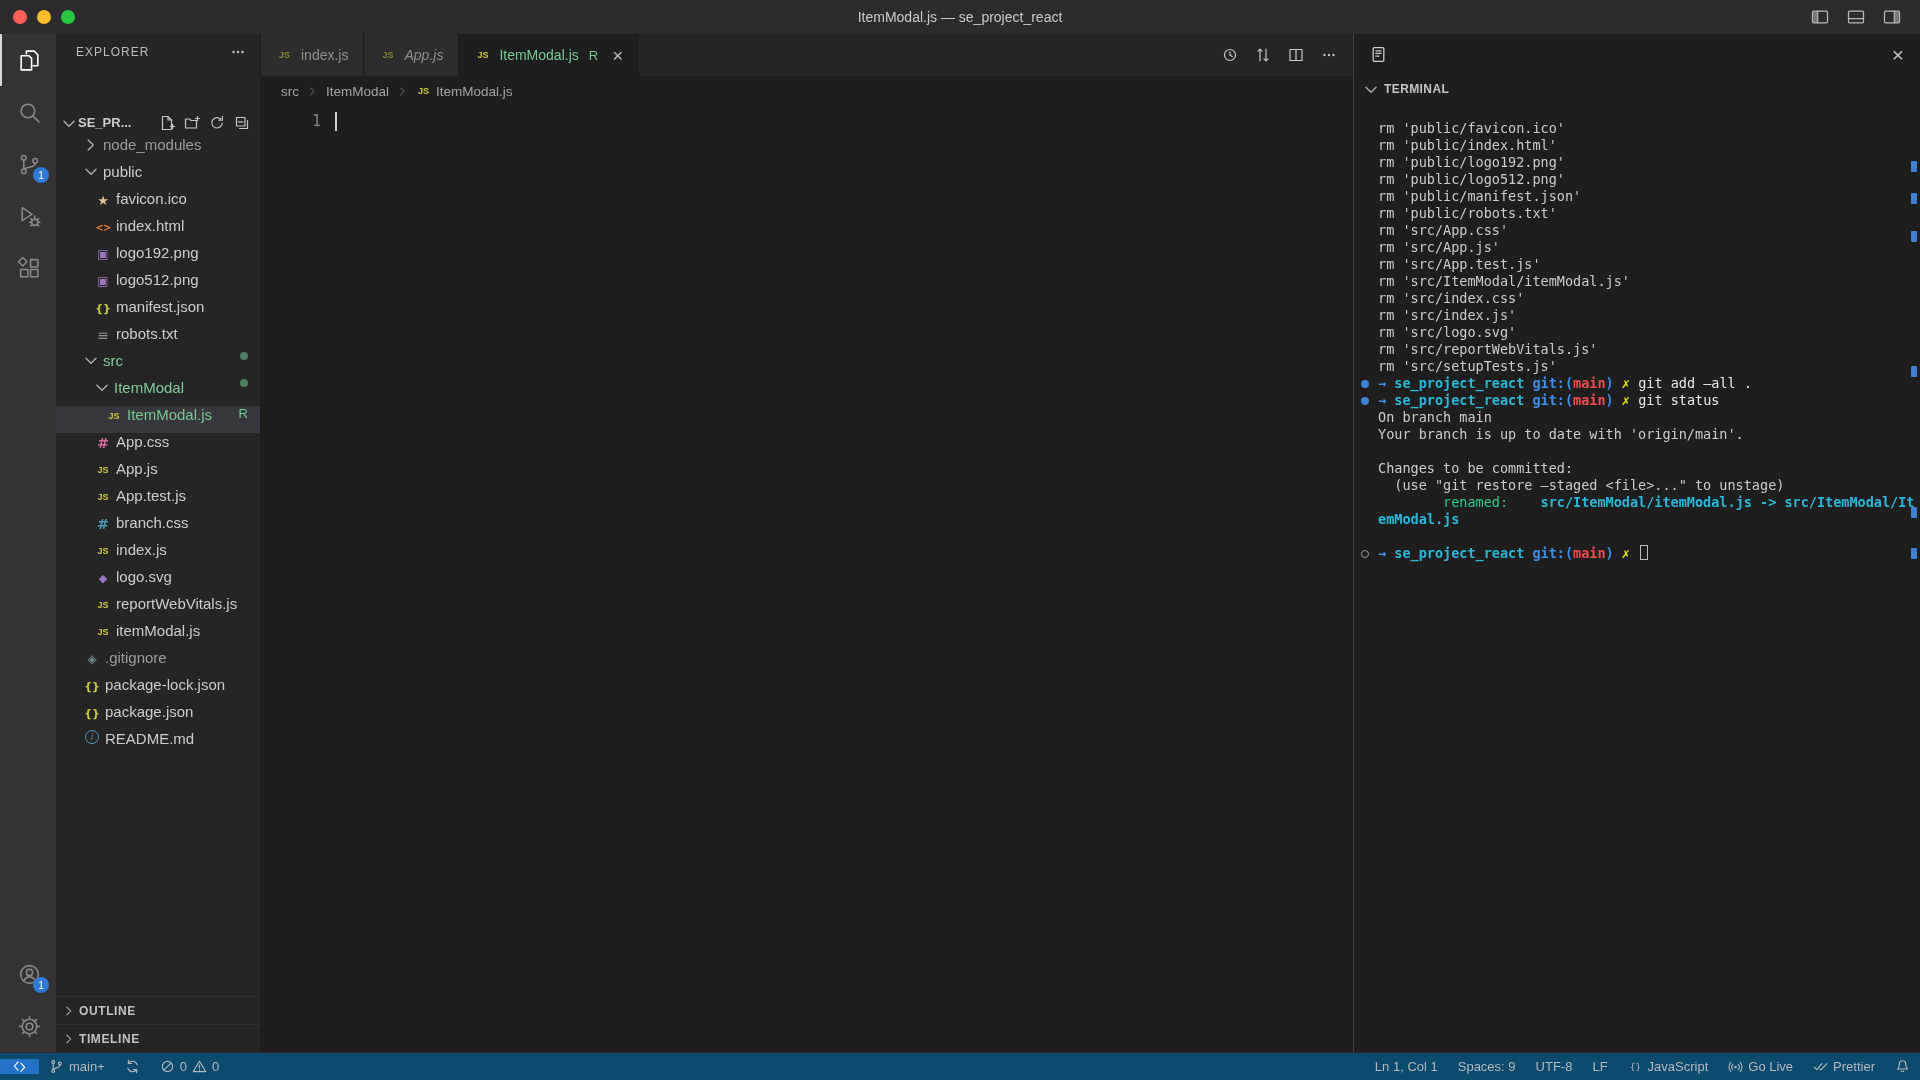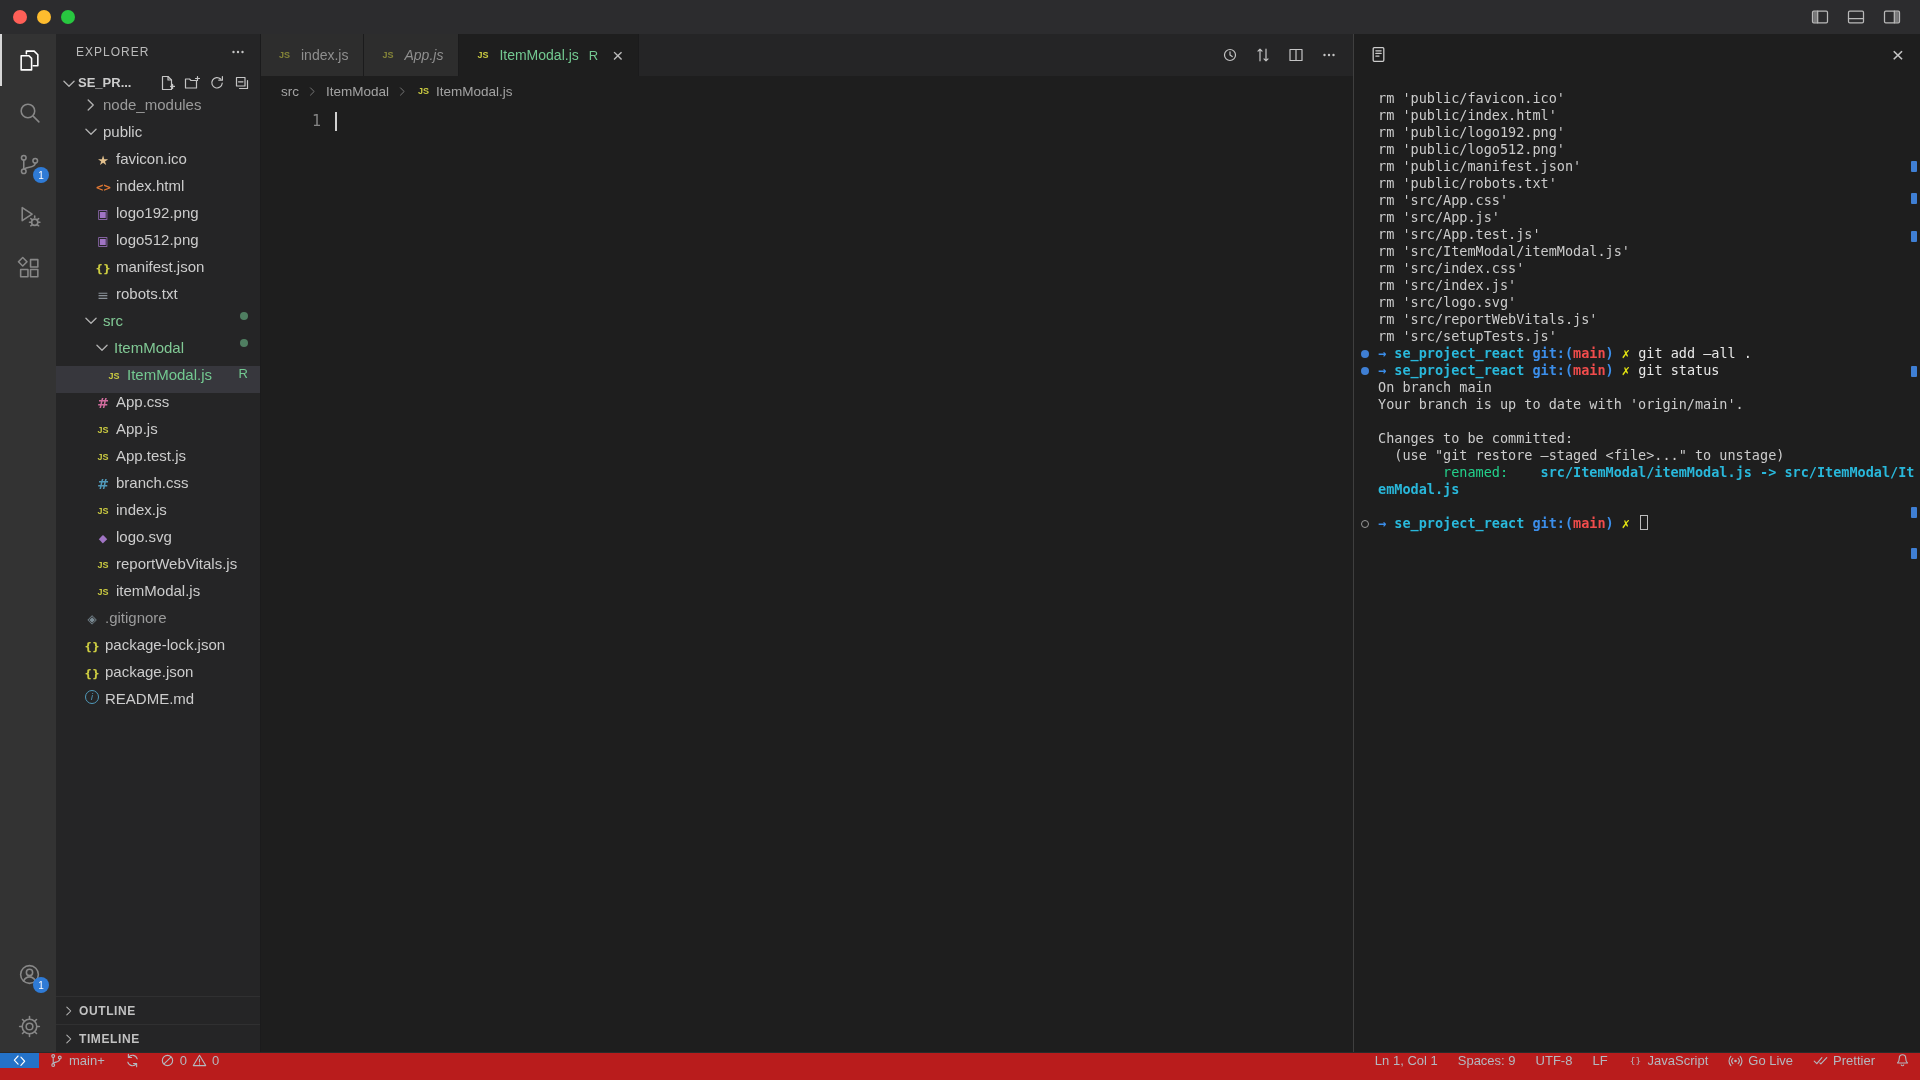--- a/index.html
+++ b/index.html
@@ -25,21 +25,21 @@
   .ab-bottom{margin-top:auto;padding-bott om:6px;}
   .ab-item{width:56px;height:52px;display:flex;align-items:center;justify-content:center;color:#888888;position:relative;cursor:pointer;border-left:2px solid transparent;}
   .ab-item.active{color:#ffffff;border-left:2px solid #d7d7d7;}
   .ab-item .icon{width:25px;height:25px;}
   .ab-badge{position:absolute;right:7px;bottom:7px;min-width:16px;height:16px;border-radius:9px;color:#fff;font-size:10px;display:flex;align-items:center;justify-content:center;padding:0 3px;}
 
   
   .sidebar{width:205px;background:#252526;color:#cccccc;display:flex;flex-direction:column;flex:none;border-right:1px solid #1b1b1c;}
   .sb-head{height:35px;display:flex;align-items:center;padding:0 14px 0 20px;font-size:12px;letter-spacing:1px;color:#bbbbbb;flex:none;}
   .sb-head .act-btn{margin-left:auto;}
-  .sec-row{height:27px;display:flex;align-items:center;font-size:13px;font-weight:bold;padding-left:4px;flex:none;}
+  .sec-row{height:27px;display:flex;align-items:center;font-size:13px;font-weight:bold;padding-left:4px;flex:none;margin-top:40px;}
   .sec-actions{margin-left:auto;display:flex;gap:9px;padding-right:10px;color:#cccccc;}
   .act-btn{display:inline-flex;cursor:pointer;color:#c5c5c5;}
   .act-btn .icon{width:16px;height:16px;}
   .tree{flex:1;overflow:hidden;}
   .trow{height:27px;display:flex;font-size:15px;color:#cccccc;cursor:pointer;}
   .trow.selected{background:#37373d;}
   .twistie{width:18px;height:16px;color:#b0b0b0;flex:none;}
   .twistie.down svg{transform:rotate(90deg);}
   .ficon{display:inline-flex;width:20px;height:20px;align-items:center;justify-content:center;flex:none;font-family:"DejaVu Sans",sans-serif;}
   .fi-js{font-size:9px;font-weight:bold;font-family:"Liberation Sans",sans-serif;}
@@ -87,38 +87,39 @@
   .tline{position:relative;min-height:17px;}
   .tgut{position:absolute;left:-17px;top:5px;width:8px;height:8px;border-radius:50%;}
   .tg-dot{background:#3f7fd4;}
   .tg-circle{border:1.2px solid #999999;}
   .tcursor{display:inline-block;width:8px;height:15px;border:1px solid #bdbdbd;vertical-align:-2px;margin-left:2px;}
   .panel-fill{flex:1;}
   .ruler{position:absolute;top:0;bottom:0;right:2px;width:7px;}
   .smark{position:absolute;left:0;width:6px;height:11px;background:#3f7fd4;border-radius:1px;}
 
   
-  .statusbar{height:28px;background:#b91c1c;border-top:1px solid #2a2a2a;display:flex;align-items:flex-start;color:#b4b8bf;font-size:13px;flex:none;}
+  .statusbar{height:28px;background:#0c4a6e;border-top:1px solid #2a2a2a;display:flex;align-items:center;color:#b4b8bf;font-size:13px;flex:none;}
   .sb-side{display:flex;align-items:stretch;}
   .sb-right{margin-left:auto;}
   .sb-item{display:flex;align-items:center;gap:5px;padding:0 10px;cursor:pointer;white-space:nowrap;}
   .sb-item .icon{width:15px;height:15px;}
   .sb-accent{color:#ffffff;padding:0 12px;}
 </style>
 </head>
 <body>
 
 <div id="window">
 
   <div class="titlebar">
     <div class="traffic">
         <span class="light" style="background: rgb(255, 95, 87);"></span>
         <span class="light" style="background: rgb(254, 188, 46);"></span>
         <span class="light" style="background: rgb(40, 200, 64);"></span>
       </div>
+    <div class="tb-title">ItemModal.js — se_project_react</div>
     <div class="tb-actions">
         <span class="tb-btn">
           <span class="icon"><svg viewBox="0 0 24 24" fill="none" stroke="currentColor" stroke-width="1.5" stroke-linecap="round" stroke-linejoin="round">
               <rect x="3" y="5" width="18" height="14" rx="1.5"></rect>
               <path d="M9.2 5v14"></path>
               <rect x="3.9" y="5.9" width="4.5" height="12.2" fill="currentColor" stroke="none" opacity=".55"></rect>
             </svg></span>
         </span>
         <span class="tb-btn">
           <span class="icon"><svg viewBox="0 0 24 24" fill="none" stroke="currentColor" stroke-width="1.5" stroke-linecap="round" stroke-linejoin="round">
@@ -433,20 +434,26 @@
     </div>
 
     <div class="panel">
       <div class="panel-top">
         <span class="icon" style="width:17px;height:17px;"><svg viewBox="0 0 16 16" fill="none" stroke="currentColor" stroke-width="1.2" stroke-linecap="round" stroke-linejoin="round">
               <rect x="3" y="1.5" width="10" height="13" rx="1"></rect>
               <path d="M5.5 4.5h5M5.5 7h5M5.5 9.5h3"></path>
             </svg></span>
         <span class="panel-close">×</span>
       </div>
+      <div class="psec">
+        <span class="icon twistie down"><svg viewBox="0 0 16 16" fill="none" stroke="currentColor" stroke-width="1.2" stroke-linecap="round" stroke-linejoin="round">
+              <path d="M5.5 3.5L10 8l-4.5 4.5"></path>
+            </svg></span>
+        <span>TERMINAL</span>
+      </div>
       <div class="term"><div class="tline"><span style="color: rgb(204, 204, 204);">rm 'public/favicon.ico'</span></div><div class="tline"><span style="color: rgb(204, 204, 204);">rm 'public/index.html'</span></div><div class="tline"><span style="color: rgb(204, 204, 204);">rm 'public/logo192.png'</span></div><div class="tline"><span style="color: rgb(204, 204, 204);">rm 'public/logo512.png'</span></div><div class="tline"><span style="color: rgb(204, 204, 204);">rm 'public/manifest.json'</span></div><div class="tline"><span style="color: rgb(204, 204, 204);">rm 'public/robots.txt'</span></div><div class="tline"><span style="color: rgb(204, 204, 204);">rm 'src/App.css'</span></div><div class="tline"><span style="color: rgb(204, 204, 204);">rm 'src/App.js'</span></div><div class="tline"><span style="color: rgb(204, 204, 204);">rm 'src/App.test.js'</span></div><div class="tline"><span style="color: rgb(204, 204, 204);">rm 'src/ItemModal/itemModal.js'</span></div><div class="tline"><span style="color: rgb(204, 204, 204);">rm 'src/index.css'</span></div><div class="tline"><span style="color: rgb(204, 204, 204);">rm 'src/index.js'</span></div><div class="tline"><span style="color: rgb(204, 204, 204);">rm 'src/logo.svg'</span></div><div class="tline"><span style="color: rgb(204, 204, 204);">rm 'src/reportWebVitals.js'</span></div><div class="tline"><span style="color: rgb(204, 204, 204);">rm 'src/setupTests.js'</span></div><div class="tline"><span class="tgut tg-dot"></span><span style="color: rgb(59, 142, 234); font-weight: bold;">→ </span><span style="color: rgb(41, 184, 219); font-weight: bold;">se_project_react </span><span style="color: rgb(59, 142, 234); font-weight: bold;">git:(</span><span style="color: rgb(241, 76, 76); font-weight: bold;">main</span><span style="color: rgb(59, 142, 234); font-weight: bold;">) </span><span style="color: rgb(229, 229, 16); font-weight: bold;">✗ </span><span style="color: rgb(232, 232, 232);">git add —all .</span></div><div class="tline"><span class="tgut tg-dot"></span><span style="color: rgb(59, 142, 234); font-weight: bold;">→ </span><span style="color: rgb(41, 184, 219); font-weight: bold;">se_project_react </span><span style="color: rgb(59, 142, 234); font-weight: bold;">git:(</span><span style="color: rgb(241, 76, 76); font-weight: bold;">main</span><span style="color: rgb(59, 142, 234); font-weight: bold;">) </span><span style="color: rgb(229, 229, 16); font-weight: bold;">✗ </span><span style="color: rgb(232, 232, 232);">git status</span></div><div class="tline"><span style="color: rgb(204, 204, 204);">On branch main</span></div><div class="tline"><span style="color: rgb(204, 204, 204);">Your branch is up to date with 'origin/main'.</span></div><div class="tline"></div><div class="tline"><span style="color: rgb(204, 204, 204);">Changes to be committed:</span></div><div class="tline"><span style="color: rgb(204, 204, 204);">  (use "git restore —staged &lt;file&gt;..." to unstage)</span></div><div class="tline"><span style="color: rgb(35, 209, 139);">        renamed:    </span><span style="color: rgb(41, 184, 219); font-weight: bold;">src/ItemModal/itemModal.js -&gt; src/ItemModal/It</span></div><div class="tline"><span style="color: rgb(41, 184, 219); font-weight: bold;">emModal.js</span></div><div class="tline"></div><div class="tline"><span class="tgut tg-circle"></span><span style="color: rgb(59, 142, 234); font-weight: bold;">→ </span><span style="color: rgb(41, 184, 219); font-weight: bold;">se_project_react </span><span style="color: rgb(59, 142, 234); font-weight: bold;">git:(</span><span style="color: rgb(241, 76, 76); font-weight: bold;">main</span><span style="color: rgb(59, 142, 234); font-weight: bold;">) </span><span style="color: rgb(229, 229, 16); font-weight: bold;">✗ </span><span class="tcursor"></span></div></div>
       <div class="panel-fill"></div>
       <div class="ruler">
           <div class="smark" style="top: 127px;"></div>
           <div class="smark" style="top: 159px;"></div>
           <div class="smark" style="top: 197px;"></div>
           <div class="smark" style="top: 332px;"></div>
           <div class="smark" style="top: 473px;"></div>
           <div class="smark" style="top: 514px;"></div>
         </div>

